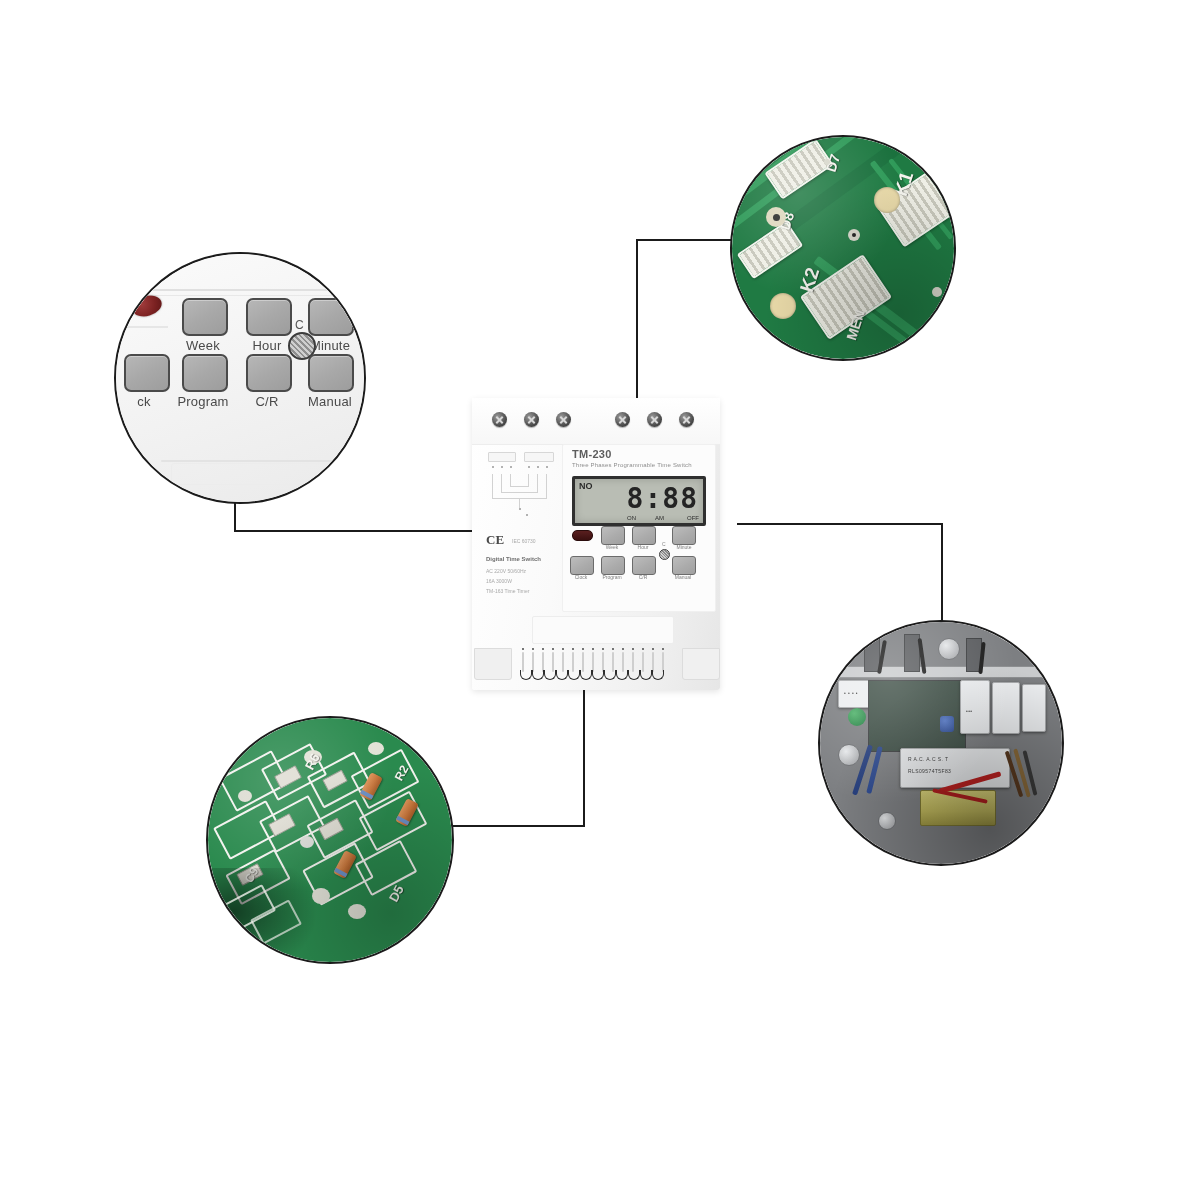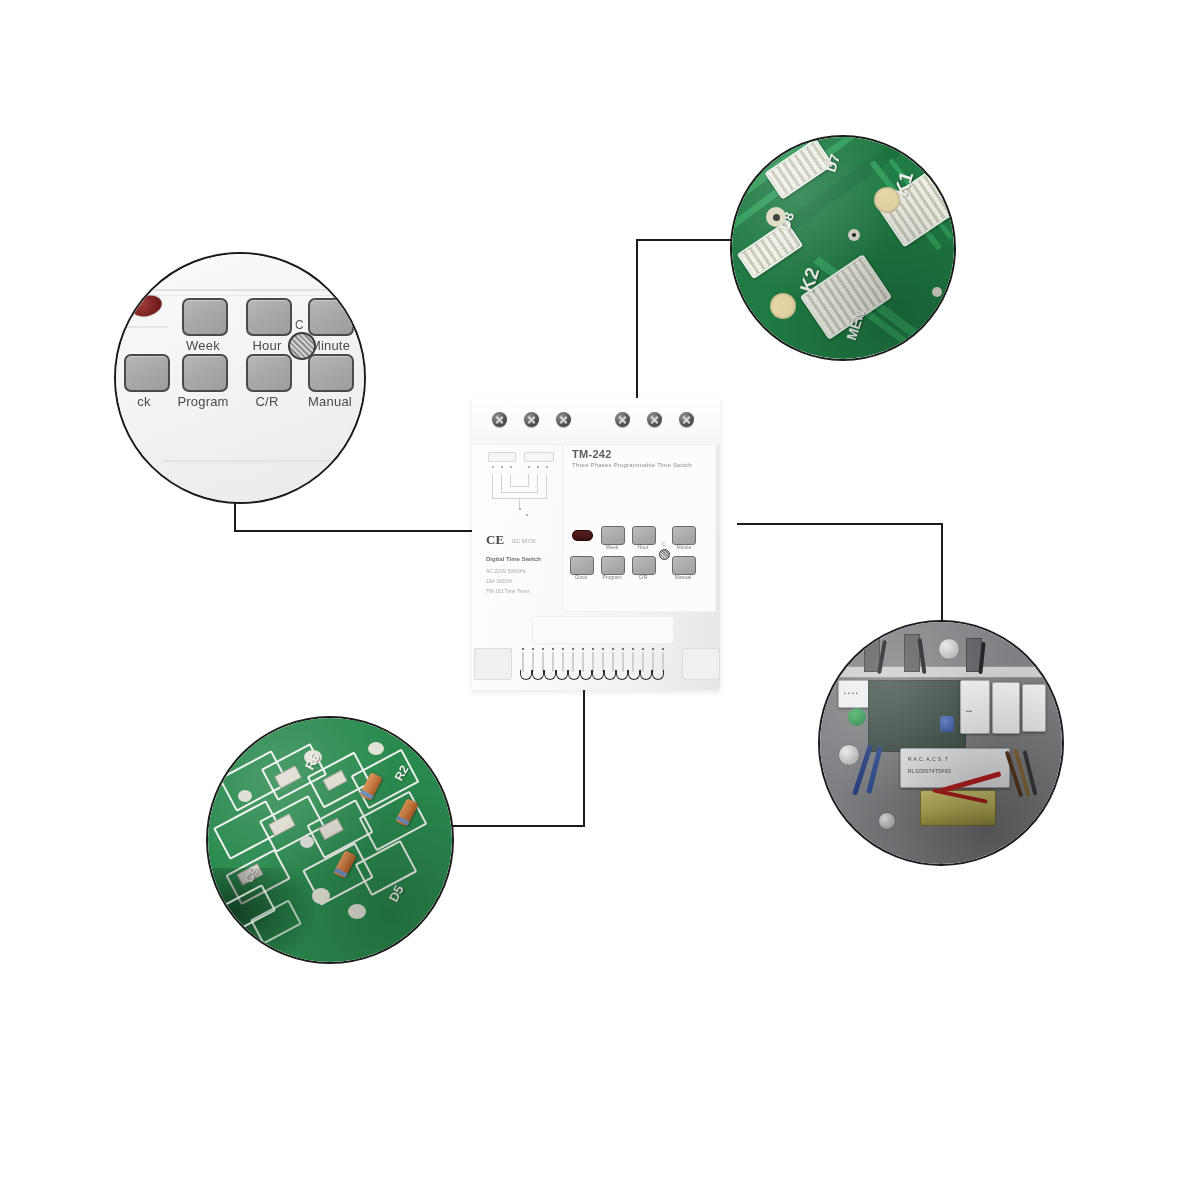--- a/index.html
+++ b/index.html
@@ -354,23 +354,30 @@
 
     <div class="term" style="left:20px;top:14px;"></div>
     <div class="term" style="left:52px;top:14px;"></div>
     <div class="term" style="left:84px;top:14px;"></div>
     <div class="term" style="left:143px;top:14px;"></div>
     <div class="term" style="left:175px;top:14px;"></div>
     <div class="term" style="left:207px;top:14px;"></div>
 
     <div class="face-panel" style="left:90px;top:46px;width:152px;height:166px;"></div>
 
-    <div class="dev-title" style="left:100px;top:50px;">TM-242</div>
+    <div class="dev-title" style="left:100px;top:50px;">TM-230</div>
     <div class="dev-sub" style="left:100px;top:64px;">Three Phases Programmable Time Switch</div>
 
+    <div class="lcd" style="left:100px;top:78px;width:128px;height:44px;">
+      <div class="lcd-no">NO</div>
+      <div class="lcd-digits">8:88</div>
+      <div class="lcd-sub" style="left:52px;bottom:2px;">ON</div>
+      <div class="lcd-sub" style="left:80px;bottom:2px;">AM</div>
+      <div class="lcd-sub" style="right:4px;bottom:2px;">OFF</div>
+    </div>
 
     <div class="dev-led" style="left:100px;top:132px;"></div>
 
     <div class="dbtn" style="left:129px;top:128px;"></div>
     <div class="dbtn-lbl" style="left:125px;top:146px;width:30px;">Week</div>
     <div class="dbtn" style="left:160px;top:128px;"></div>
     <div class="dbtn-lbl" style="left:156px;top:146px;width:30px;">Hour</div>
     <div class="dbtn" style="left:200px;top:128px;"></div>
     <div class="dbtn-lbl" style="left:196px;top:146px;width:32px;">Minute</div>
 

